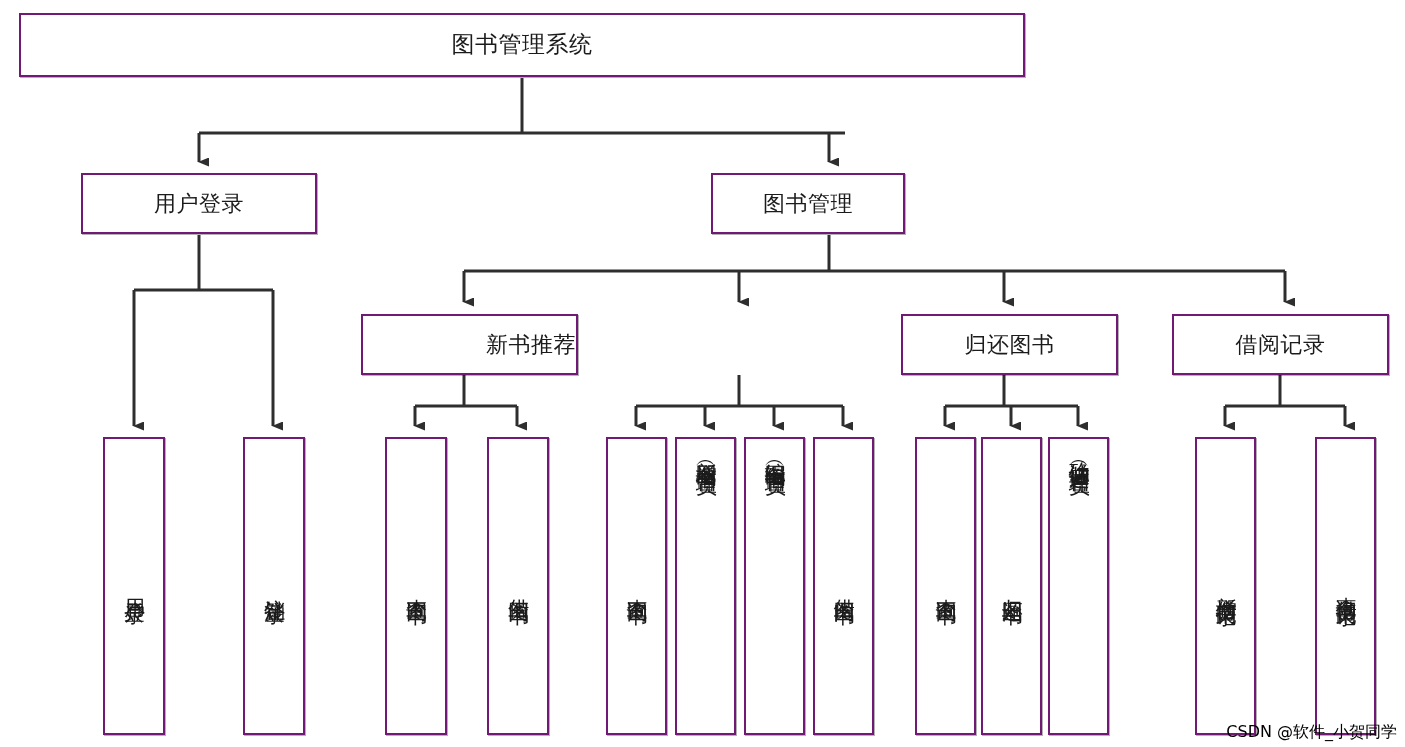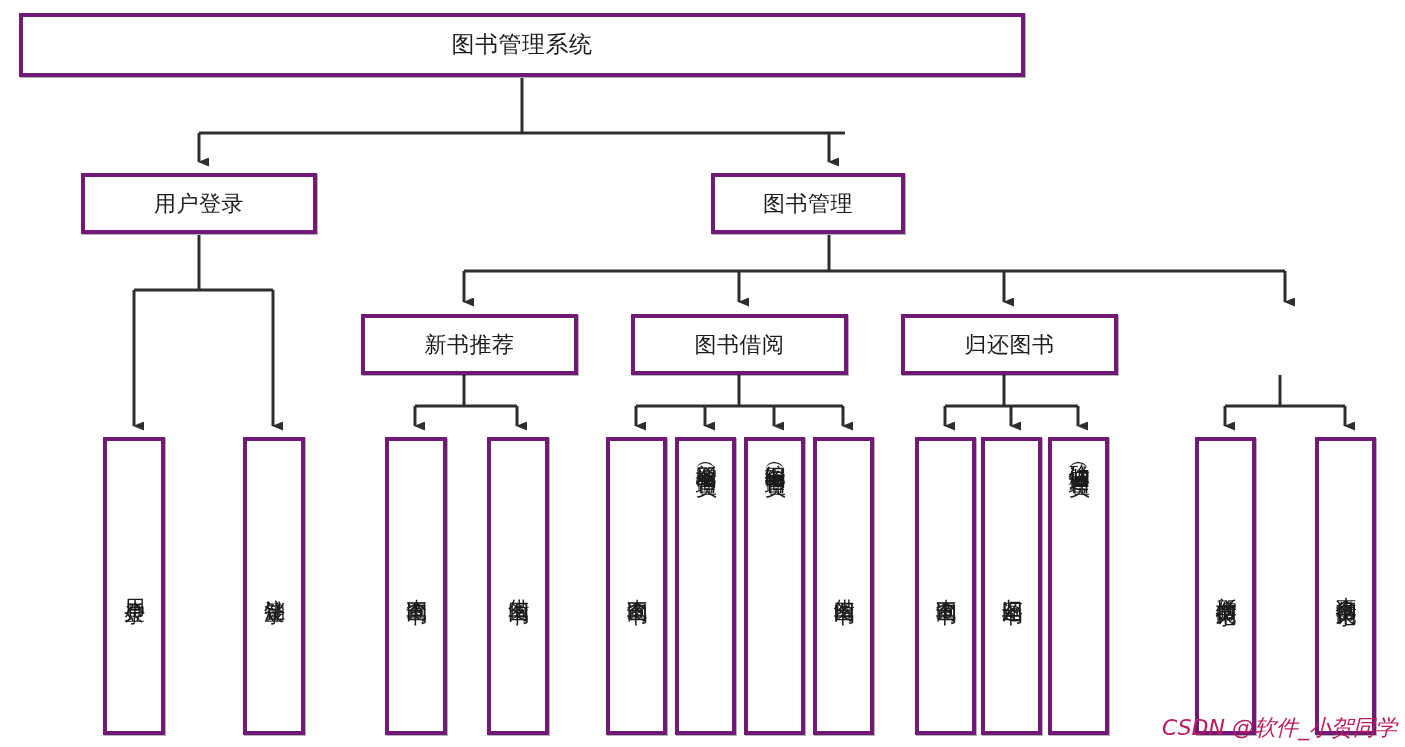--- a/index.html
+++ b/index.html
@@ -23,21 +23,21 @@
     left: 0;
     top: 0;
     width: 1405px;
     height: 747px;
     pointer-events: none;
   }
   .node {
     position: absolute;
     box-sizing: border-box;
     background: #ffffff;
-    border: 4px solid #701a75;
+    border: 2px solid #701a75;
     box-shadow: 1px 1px 0 0 rgba(0,0,0,0.30);
     display: flex;
     align-items: center;
     justify-content: center;
     color: #1b1b1b;
     z-index: 2;
   }
   .node .label {
     display: block;
     line-height: 1.18;
@@ -68,26 +68,25 @@
     text-align: left;
   }
   .node.v.centered {
     align-items: center;
     padding-top: 0;
   }
   #watermark {
     position: absolute;
     right: 8px;
     bottom: 4px;
-    font-size: 22px;
-    color: #be185d;
+    font-size: 16px;
+    color: #000000;
     white-space: nowrap;
     z-index: 5;
     font-family: "DejaVu Sans", "Liberation Sans", sans-serif;
-    font-style: italic;
   }
 </style>
 </head>
 <body>
 
 <div id="canvas">
 
   <svg id="edges" viewBox="0 0 1405 747" xmlns="http://www.w3.org/2000/svg">
     <defs>
       <marker id="ah" markerWidth="9" markerHeight="11" refX="4.5" refY="10" orient="auto" markerUnits="userSpaceOnUse">
@@ -142,29 +141,29 @@
     <span class="label">图书管理系统</span>
   </div>
 
   <div class="node h" style="left:81px; top:173px; width:236px; height:61px;">
     <span class="label">用户登录</span>
   </div>
   <div class="node h" style="left:711px; top:173px; width:194px; height:61px;">
     <span class="label">图书管理</span>
   </div>
 
-  <div class="node h" style="left:361px; top:314px; width:217px; height:61px;">
+  <div class="node h" style="left:361px; top:314px; width:217px; height:61px;justify-content:flex-end;">
     <span class="label">新书推荐</span>
-  </div>
-  <div class="node h" style="left:631px; top:314px; width:217px; height:61px;">
-    <span class="label">图书借阅</span>
   </div>
   <div class="node h" style="left:901px; top:314px; width:217px; height:61px;">
     <span class="label">归还图书</span>
   </div>
+  <div class="node h" style="left:1172px; top:314px; width:217px; height:61px;">
+    <span class="label">借阅记录</span>
+  </div>
 
   <div class="node v centered" style="left:103px; top:437px; width:62px; height:298px;">
     <span class="label">用户登录</span>
   </div>
   <div class="node v centered" style="left:243px; top:437px; width:62px; height:298px;">
     <span class="label">注销登录</span>
   </div>
 
   <div class="node v centered" style="left:385px; top:437px; width:62px; height:298px;">
     <span class="label">查询图书</span>

